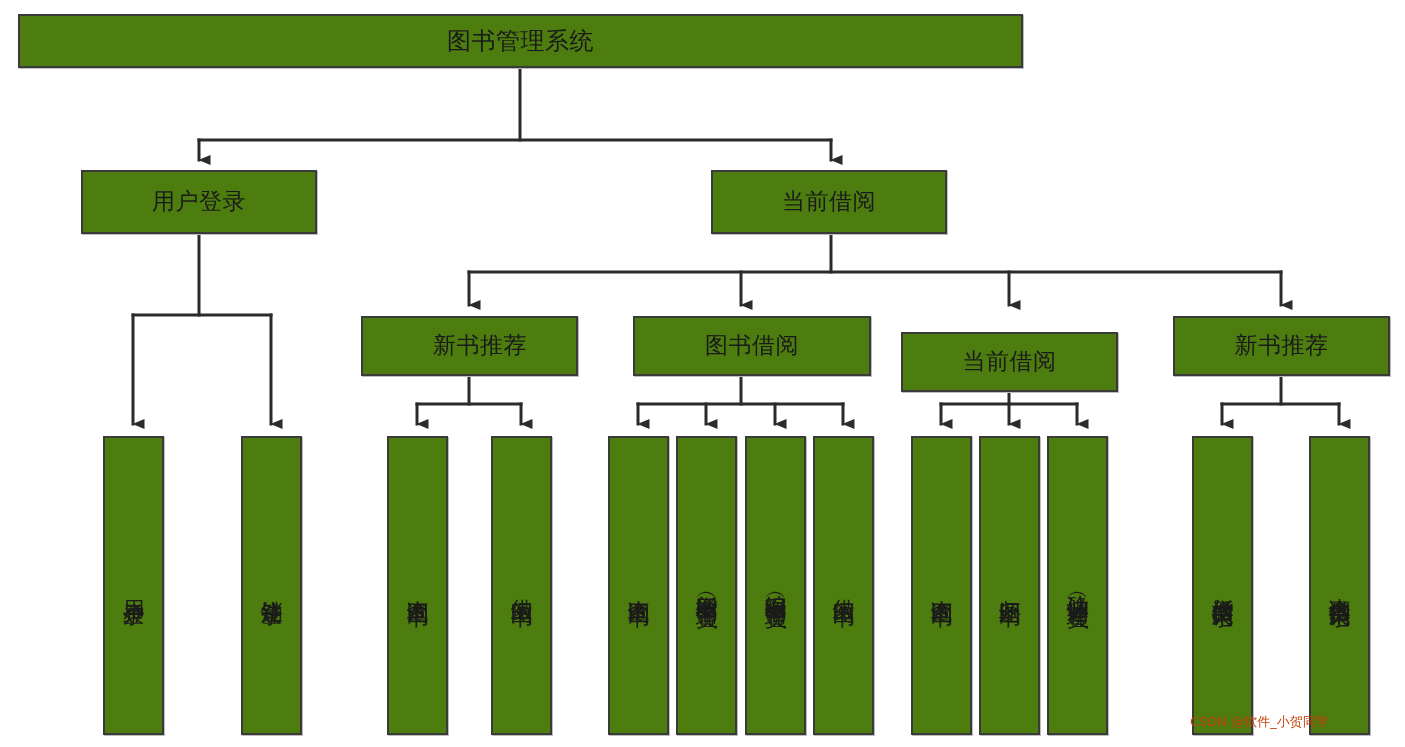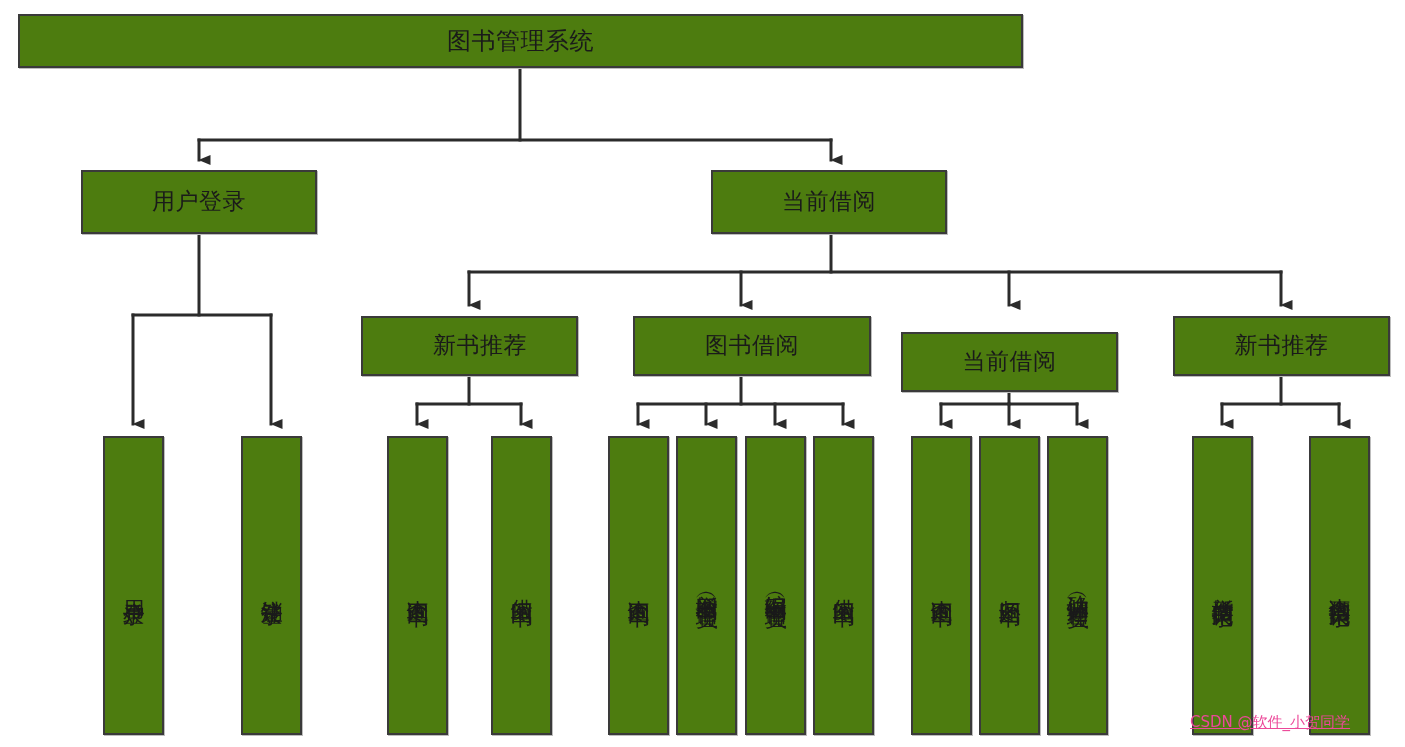--- a/index.html
+++ b/index.html
@@ -55,25 +55,24 @@
   .node.vert .label {
     writing-mode: vertical-rl;
     text-orientation: upright;
     font-size: 22px;
     line-height: 1.12;
     letter-spacing: 2px;
     max-height: 100%;
   }
   .watermark {
     position: absolute;
-    color: #ec4899;
-    font-size: 15px;
+    color: #c2410c;
+    font-size: 13px;
     white-space: nowrap;
     font-family: "DejaVu Sans", "Liberation Sans", sans-serif;
-    text-decoration: underline;
   }
 </style>
 </head>
 <body>
 
 <div id="canvas">
 
   <svg id="wires" viewBox="0 0 1405 747" xmlns="http://www.w3.org/2000/svg">
     <defs>
       <marker id="arrow" viewBox="0 0 10 12" refX="5" refY="11.5" markerWidth="10" markerHeight="12" orient="auto-start-reverse" markerUnits="userSpaceOnUse">

